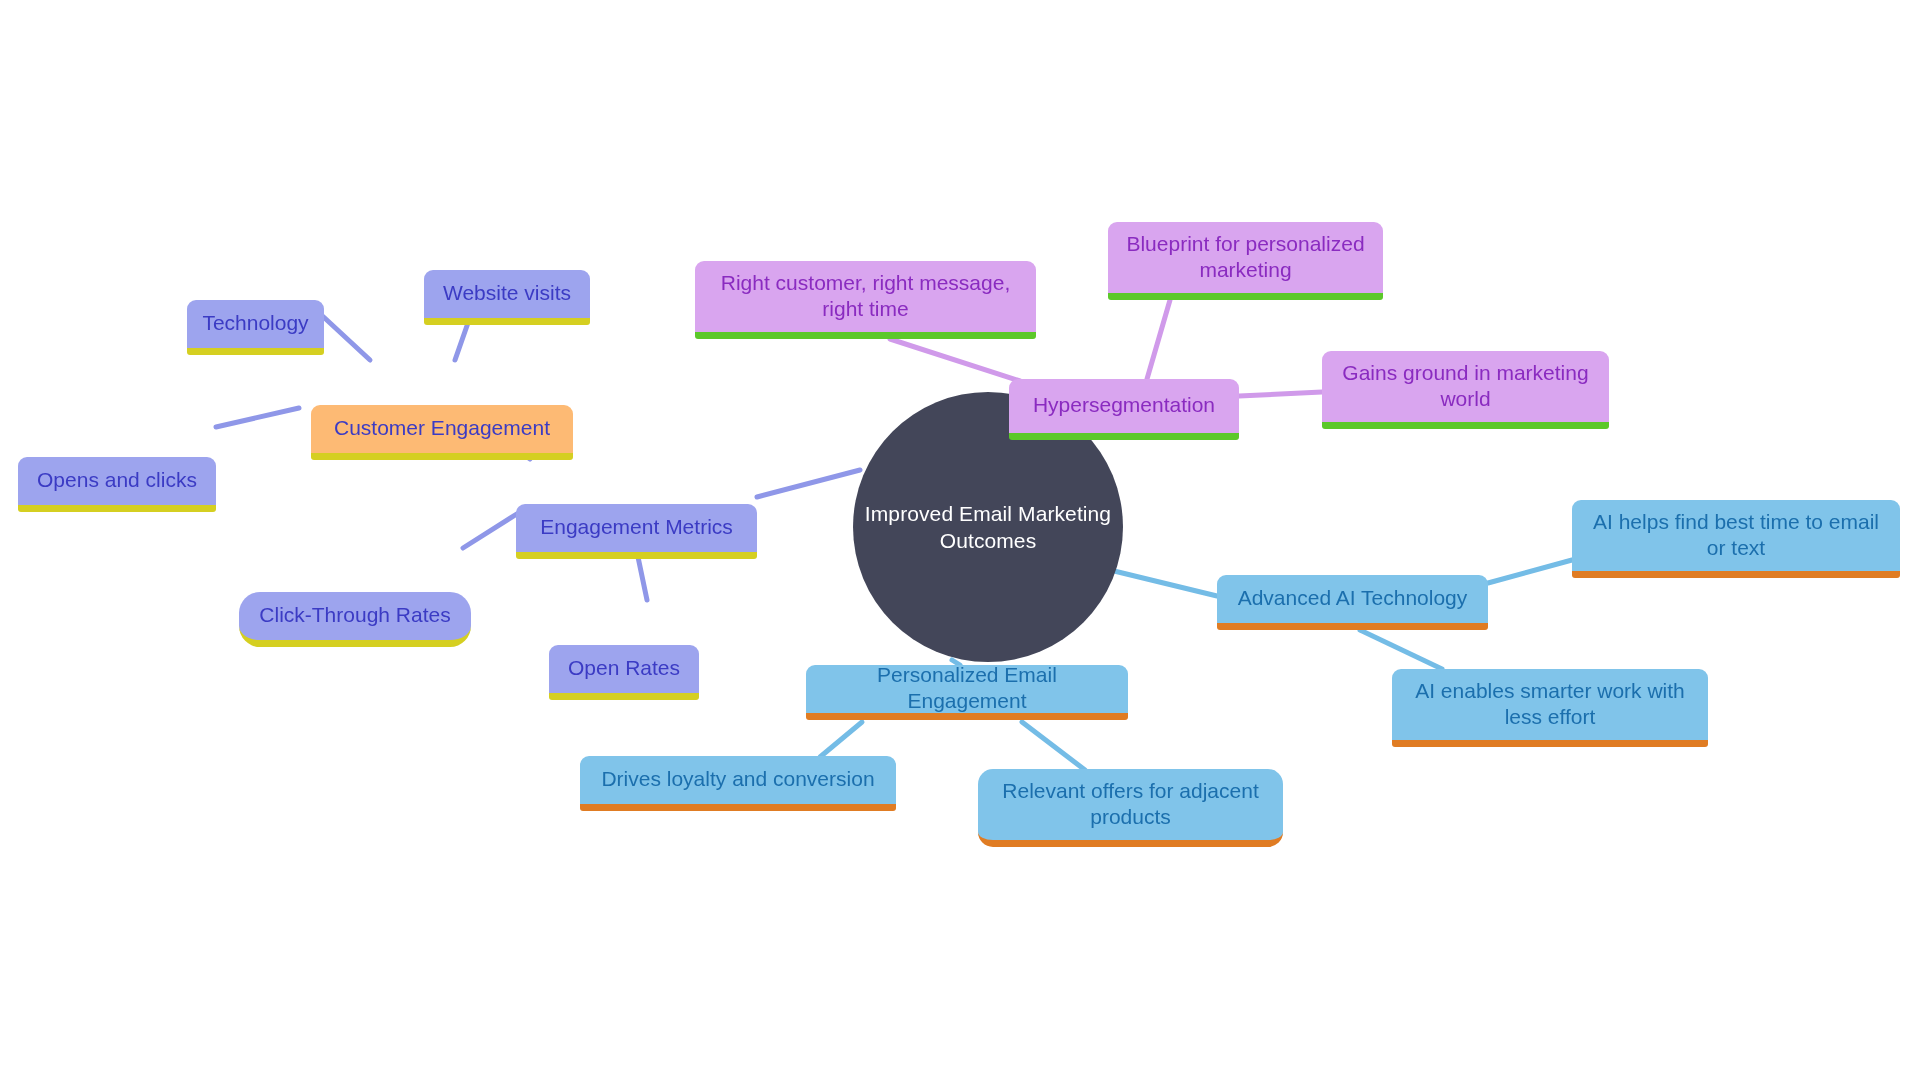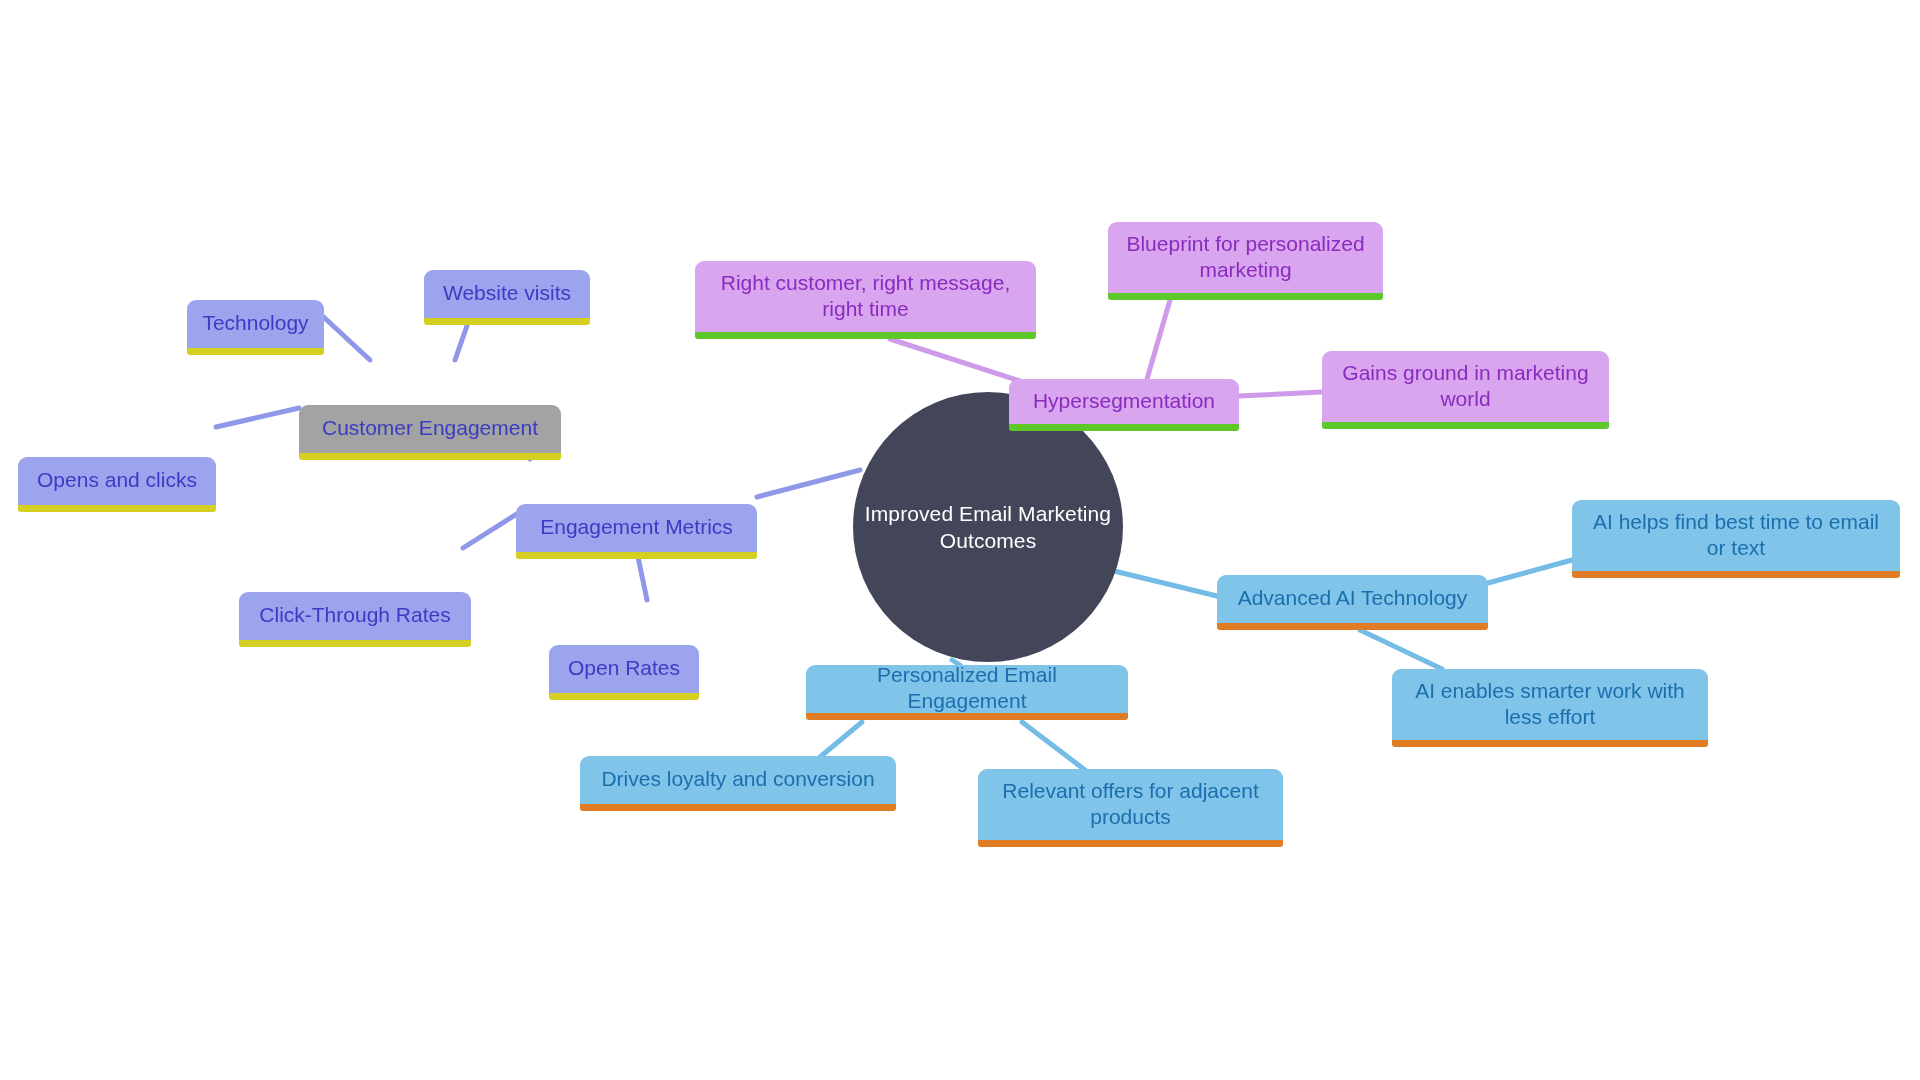--- a/index.html
+++ b/index.html
@@ -100,36 +100,36 @@
       <line x1="1488" y1="583" x2="1572" y2="560" stroke="#74bce6" stroke-width="5" class="edge"></line>
       <line x1="1360" y1="630" x2="1442" y2="669" stroke="#74bce6" stroke-width="5" class="edge"></line>
       <line x1="952" y1="660" x2="960" y2="665" stroke="#74bce6" stroke-width="5" class="edge"></line>
       <line x1="862" y1="722" x2="820" y2="757" stroke="#74bce6" stroke-width="5" class="edge"></line>
       <line x1="1022" y1="722" x2="1085" y2="770" stroke="#74bce6" stroke-width="5" class="edge"></line>
     </svg>
   <div id="nodes-layer">
       <div class="root-circle" style="left: 853px; top: 392px; width: 270px; height: 270px; background: rgb(67, 70, 89); color: rgb(255, 255, 255);"><span class="node-label">Improved Email Marketing
 Outcomes</span></div>
       <div class="node-box theme-periwinkle" style="left: 516px; top: 459px; width: 241px; height: 55px; font-size: 21px; background: rgb(157, 164, 238); color: rgb(59, 59, 196); border-bottom: 7px solid rgb(213, 207, 33);"><span class="node-label">Engagement Metrics</span></div>
-      <div class="node-box theme-periwinkle" style="left: 299px; top: 360px; width: 262px; height: 55px; font-size: 21px; background: #a3a3a3; color: rgb(59, 59, 196); border-bottom: 7px solid rgb(213, 207, 33);"><span class="node-label">Customer Engagement</span></div>
+      <div class="node-box theme-periwinkle" style="left: 311px; top: 360px; width: 262px; height: 55px; font-size: 21px; background: #fdba74; color: rgb(59, 59, 196); border-bottom: 7px solid rgb(213, 207, 33);"><span class="node-label">Customer Engagement</span></div>
       <div class="node-box theme-periwinkle" style="left: 187px; top: 255px; width: 137px; height: 55px; font-size: 21px; background: rgb(157, 164, 238); color: rgb(59, 59, 196); border-bottom: 7px solid rgb(213, 207, 33);"><span class="node-label">Technology</span></div>
       <div class="node-box theme-periwinkle" style="left: 424px; top: 225px; width: 166px; height: 55px; font-size: 21px; background: rgb(157, 164, 238); color: rgb(59, 59, 196); border-bottom: 7px solid rgb(213, 207, 33);"><span class="node-label">Website visits</span></div>
       <div class="node-box theme-periwinkle" style="left: 18px; top: 412px; width: 198px; height: 55px; font-size: 21px; background: rgb(157, 164, 238); color: rgb(59, 59, 196); border-bottom: 7px solid rgb(213, 207, 33);"><span class="node-label">Opens and clicks</span></div>
-      <div class="node-box theme-periwinkle" style="left: 239px; top: 547px; width: 232px; height: 55px; font-size: 21px; background: rgb(157, 164, 238); color: rgb(59, 59, 196); border-bottom: 7px solid rgb(213, 207, 33);"><span class="node-label">Click-Through Rates</span></div>
+      <div class="node-box theme-periwinkle" style="left: 239px; top: 547px; width: 232px; height: 55px; font-size: 21px; background: rgb(157, 164, 238); color: rgb(59, 59, 196); border-bottom: 7px solid rgb(213, 207, 33); border-radius: 21px;"><span class="node-label">Click-Through Rates</span></div>
       <div class="node-box theme-periwinkle" style="left: 549px; top: 600px; width: 150px; height: 55px; font-size: 21px; background: rgb(157, 164, 238); color: rgb(59, 59, 196); border-bottom: 7px solid rgb(213, 207, 33);"><span class="node-label">Open Rates</span></div>
-      <div class="node-box theme-orchid" style="left: 1009px; top: 379px; width: 230px; height: 52px; font-size: 21px; background: rgb(217, 165, 239); color: rgb(138, 43, 192); border-bottom: 7px solid rgb(92, 200, 42);"><span class="node-label">Hypersegmentation</span></div>
+      <div class="node-box theme-orchid" style="left: 1009px; top: 379px; width: 230px; height: 61px; font-size: 21px; background: rgb(217, 165, 239); color: rgb(138, 43, 192); border-bottom: 7px solid rgb(92, 200, 42);"><span class="node-label">Hypersegmentation</span></div>
       <div class="node-box theme-orchid" style="left: 695px; top: 261px; width: 341px; height: 78px; font-size: 21px; background: rgb(217, 165, 239); color: rgb(138, 43, 192); border-bottom: 7px solid rgb(92, 200, 42);"><span class="node-label">Right customer, right message,
 right time</span></div>
       <div class="node-box theme-orchid" style="left: 1108px; top: 222px; width: 275px; height: 78px; font-size: 21px; background: rgb(217, 165, 239); color: rgb(138, 43, 192); border-bottom: 7px solid rgb(92, 200, 42);"><span class="node-label">Blueprint for personalized
 marketing</span></div>
       <div class="node-box theme-orchid" style="left: 1322px; top: 351px; width: 287px; height: 78px; font-size: 21px; background: rgb(217, 165, 239); color: rgb(138, 43, 192); border-bottom: 7px solid rgb(92, 200, 42);"><span class="node-label">Gains ground in marketing
 world</span></div>
       <div class="node-box theme-sky" style="left: 1217px; top: 575px; width: 271px; height: 55px; font-size: 21px; background: rgb(128, 196, 234); color: rgb(27, 111, 173); border-bottom: 7px solid rgb(224, 124, 35);"><span class="node-label">Advanced AI Technology</span></div>
       <div class="node-box theme-sky" style="left: 1572px; top: 500px; width: 328px; height: 78px; font-size: 21px; background: rgb(128, 196, 234); color: rgb(27, 111, 173); border-bottom: 7px solid rgb(224, 124, 35);"><span class="node-label">AI helps find best time to email
 or text</span></div>
       <div class="node-box theme-sky" style="left: 1392px; top: 669px; width: 316px; height: 78px; font-size: 21px; background: rgb(128, 196, 234); color: rgb(27, 111, 173); border-bottom: 7px solid rgb(224, 124, 35);"><span class="node-label">AI enables smarter work with
 less effort</span></div>
       <div class="node-box theme-sky" style="left: 806px; top: 665px; width: 322px; height: 55px; font-size: 21px; background: rgb(128, 196, 234); color: rgb(27, 111, 173); border-bottom: 7px solid rgb(224, 124, 35);"><span class="node-label">Personalized Email Engagement</span></div>
       <div class="node-box theme-sky" style="left: 580px; top: 756px; width: 316px; height: 55px; font-size: 21px; background: rgb(128, 196, 234); color: rgb(27, 111, 173); border-bottom: 7px solid rgb(224, 124, 35);"><span class="node-label">Drives loyalty and conversion</span></div>
-      <div class="node-box theme-sky" style="left: 978px; top: 769px; width: 305px; height: 78px; font-size: 21px; background: rgb(128, 196, 234); color: rgb(27, 111, 173); border-bottom: 7px solid rgb(224, 124, 35);"><span class="node-label">Relevant offers for adjacent
+      <div class="node-box theme-sky" style="left: 978px; top: 769px; width: 305px; height: 78px; font-size: 21px; background: rgb(128, 196, 234); color: rgb(27, 111, 173); border-bottom: 7px solid rgb(224, 124, 35); border-radius: 15px;"><span class="node-label">Relevant offers for adjacent
 products</span></div>
     </div>
 </div>
 
 </body></html>

